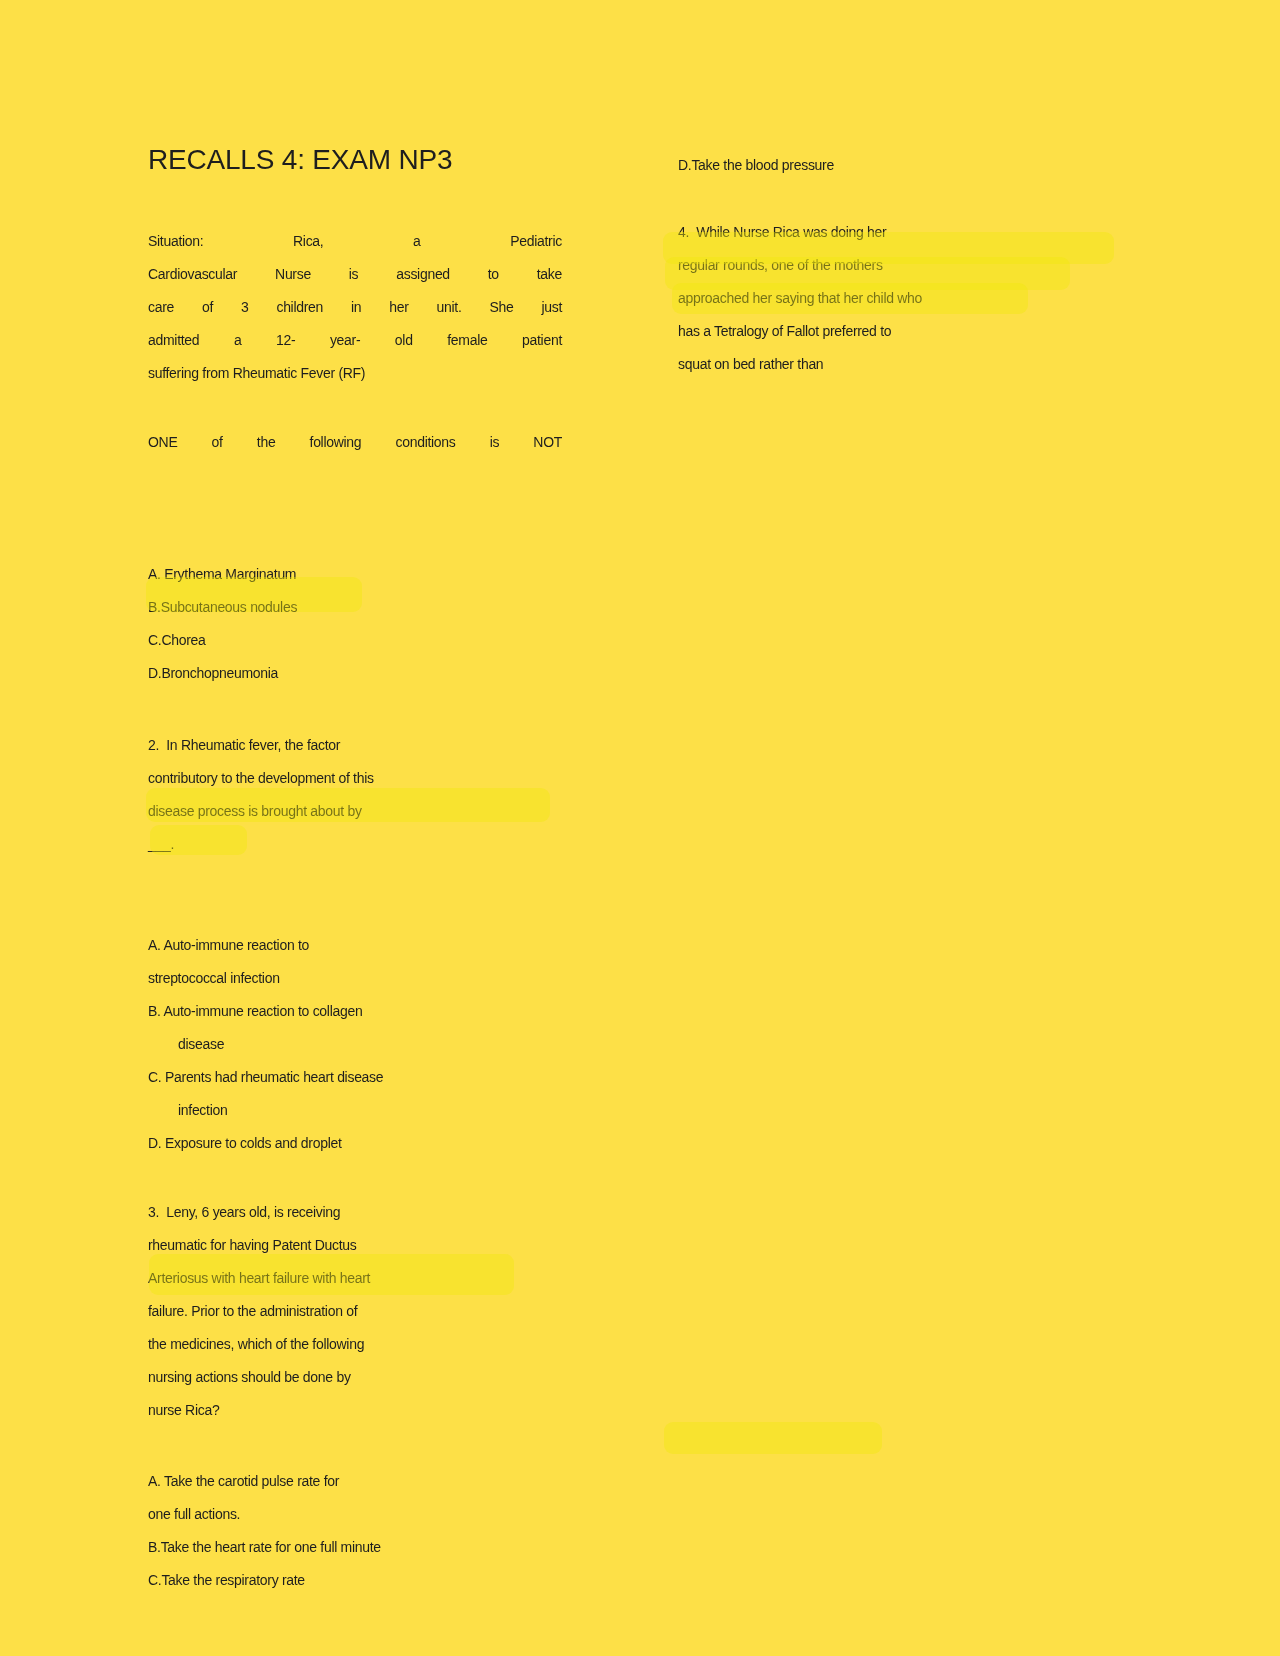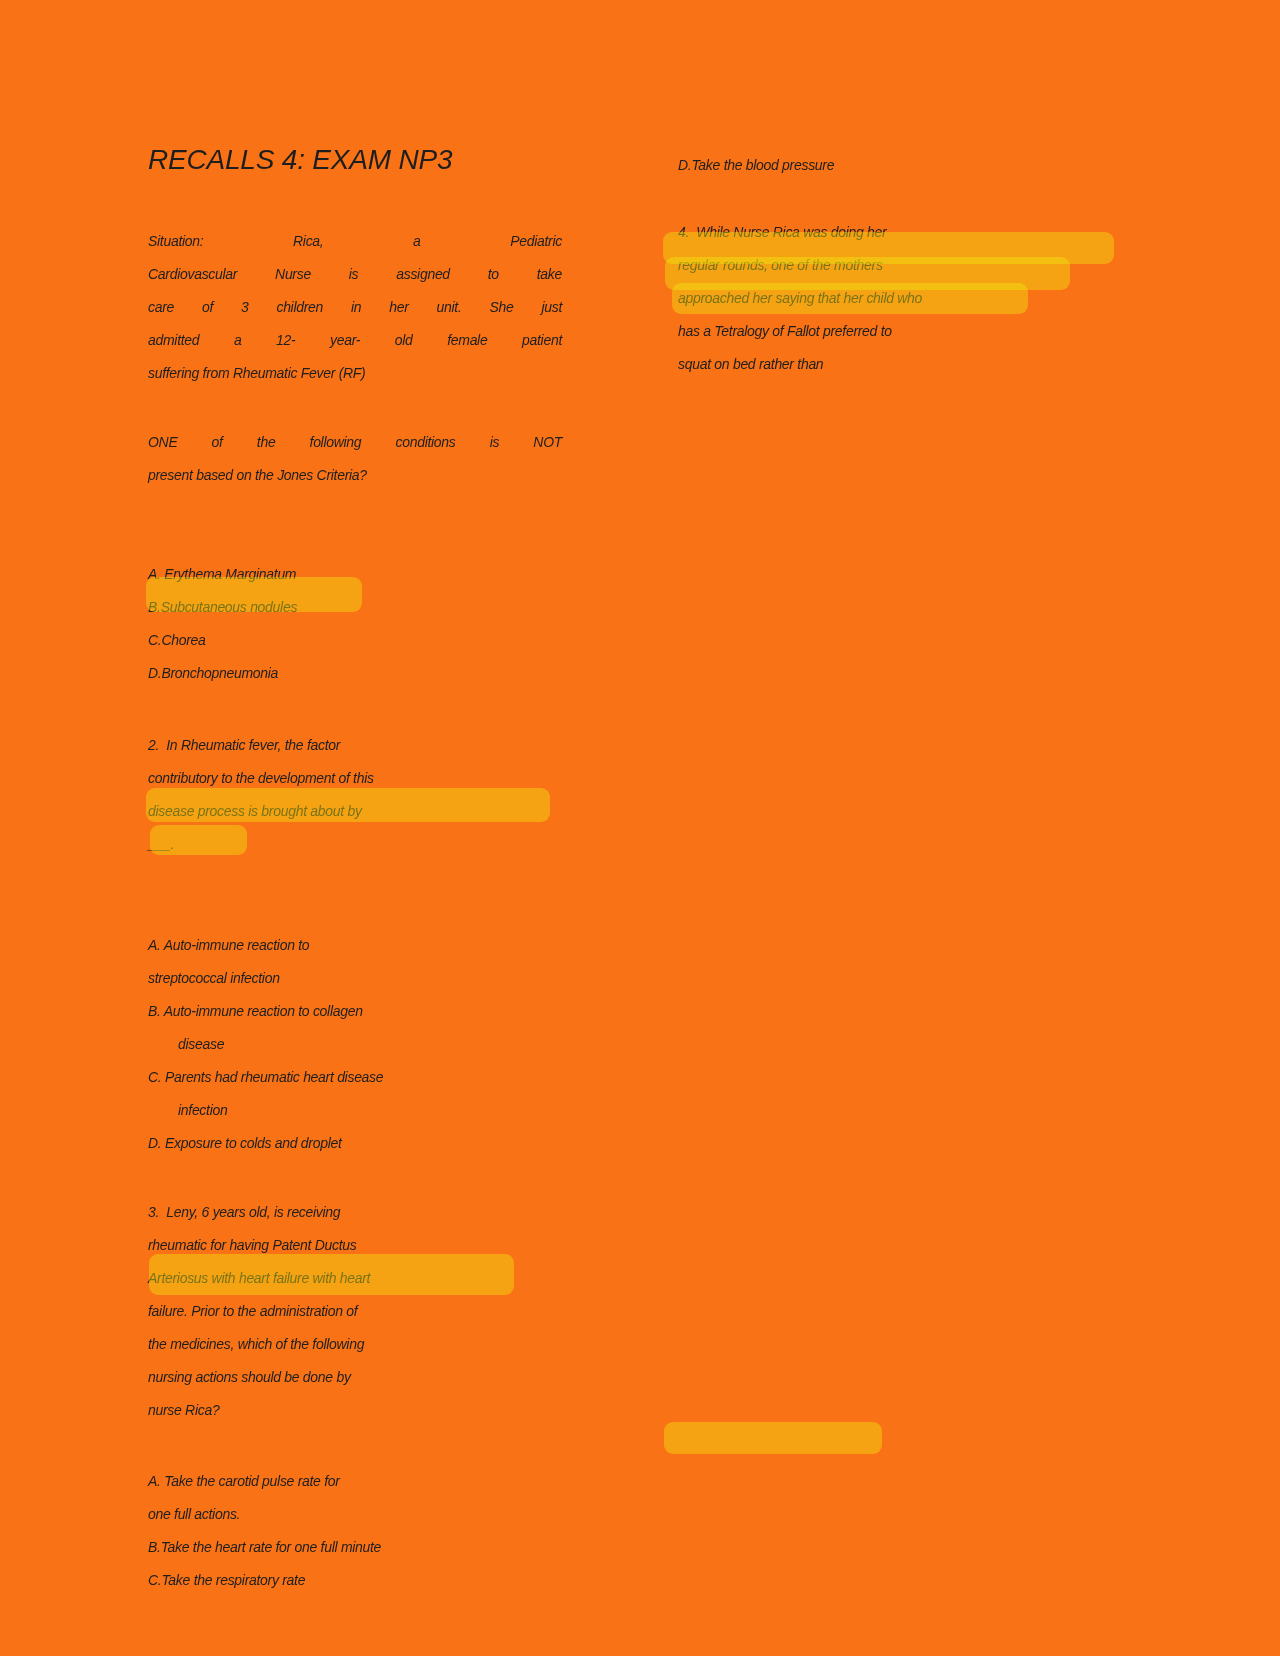--- a/index.html
+++ b/index.html
@@ -33,35 +33,34 @@
     background: var(--hl, rgba(241,231,15,0.42));
     border-radius: 9px;
     pointer-events: none;
     z-index: 3;
   }
   .col { z-index: 1; }
 </style>
 </head>
 <body>
 
-<div id="page" style="background: #f97316; color: rgb(30, 30, 30); font-style: italic; --hl: rgba(241,231,15,0.42);">
+<div id="page" style="background: #fde047; color: rgb(30, 30, 30); --hl: rgba(241,231,15,0.42);">
 
   <div id="doc-title" class="col" style="left:148px; top:140px;">RECALLS 4: EXAM NP3</div>
 
   <div class="block col" style="left:148px; top:225px; width:414px;">
       <div class="line just">Situation: Rica, a Pediatric</div>
       <div class="line just">Cardiovascular Nurse is assigned to take</div>
       <div class="line just">care of 3 children in her unit. She just</div>
       <div class="line just">admitted a 12- year- old female patient</div>
       <div class="line">suffering from Rheumatic Fever (RF)</div>
     </div>
 
   <div class="block col" style="left:148px; top:426px; width:414px;">
       <div class="line just">ONE of the following conditions is NOT</div>
-      <div class="line">present based on the Jones Criteria?</div>
     </div>
 
   <div class="block col" style="left:148px; top:558px; width:414px;">
       <div class="line">A. Erythema Marginatum</div>
       <div class="line">B.Subcutaneous nodules</div>
       <div class="line">C.Chorea</div>
       <div class="line">D.Bronchopneumonia</div>
     </div>
 
   <div class="block col" style="left:148px; top:729px; width:414px;">

